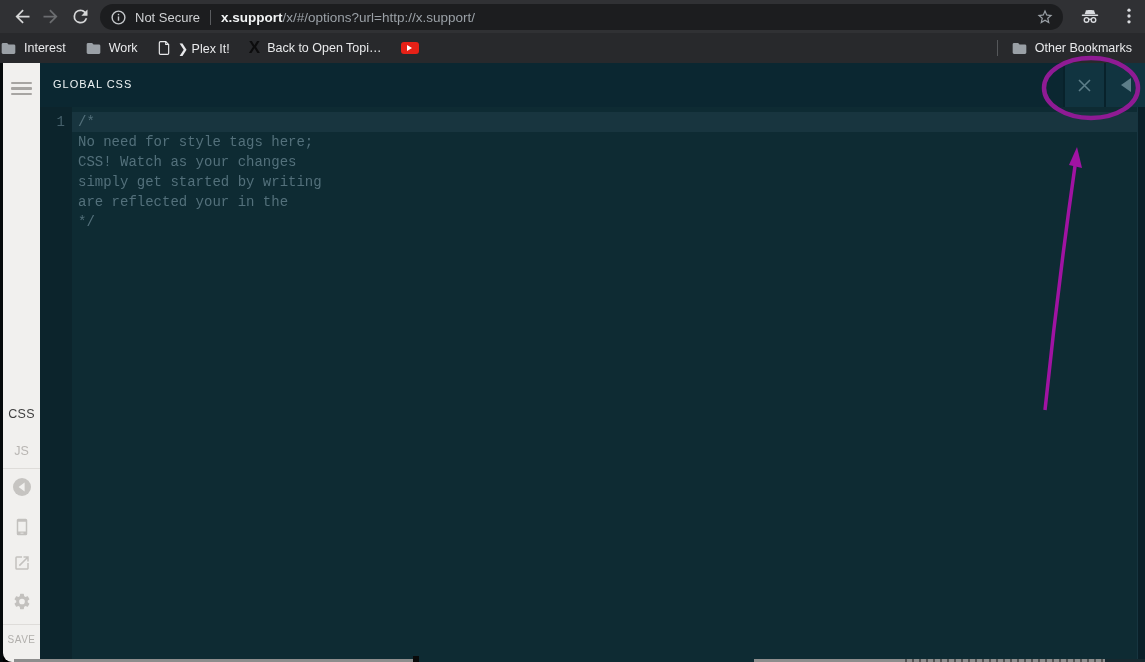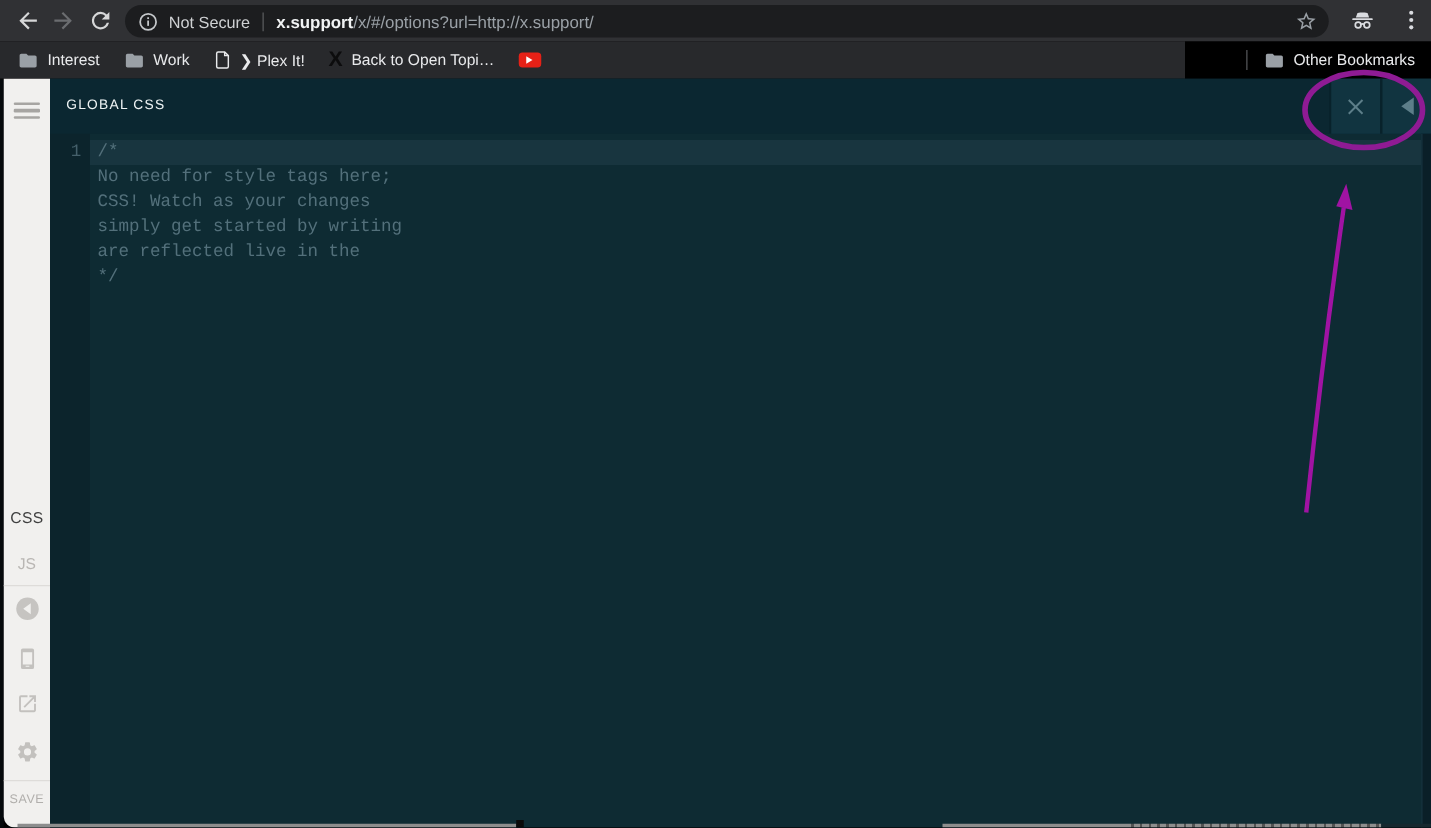--- a/index.html
+++ b/index.html
@@ -18,22 +18,22 @@
   .info-icon { margin-left:10px; flex:0 0 auto; }
   .not-secure { color:#cfd1d3; font-size:13px; margin-left:8px; white-space:nowrap; }
   .pill-sep { width:1px; height:15px; background:#5a5c5f; margin:0 10px; flex:0 0 auto; }
   .url-text { font-size:13.5px; color:#9aa0a6; white-space:nowrap; overflow:hidden; flex:1; }
   .url-domain { color:#f1f3f4; font-weight:bold; }
   .star-icon { margin-right:9px; flex:0 0 auto; }
   .incog-icon { position:absolute; left:1079px; top:5px; }
   .menu-dots { position:absolute; left:1119px; top:6px; }
 
   
-  .bookmarks { position:absolute; left:0; top:33px; width:948px; height:30px; background:#28292c;
-               display:flex; align-items:center; padding-left:14px; color:#e9eaec; font-size:12.5px; }
+  .bookmarks { position:absolute; left:0; top:33px; width:1145px; height:30px; background:#28292c;
+               display:flex; align-items:center; color:#e9eaec; font-size:12.5px; }
   .bm-item { display:flex; align-items:center; margin-right:19px; cursor:default; }
   .bm-item .bm-label { margin-left:7px; font-weight:500; white-space:nowrap; }
   .x-glyph { font-weight:900; font-size:17px; color:#0c0c0d; font-family:"Liberation Sans",sans-serif; }
   .yt-badge { width:18px; height:12px; background:#e62117; border-radius:3px;
               display:flex; align-items:center; justify-content:center; }
   .yt-play { width:0; height:0; border-top:3px solid transparent; border-bottom:3px solid transparent;
              border-left:5px solid #fff; }
   .bm-right { position:absolute; right:13px; top:33px; height:30px; display:flex; align-items:center; }
   .bm-sep { width:1px; height:16px; background:#55575a; margin-right:13px; }
 
@@ -216,21 +216,21 @@
     <div class="editor-body">
       <div class="active-line"></div>
       <div class="gutter">
         <div class="ln">1</div>
       </div>
       <div class="code">
         <div class="code-line">/*</div>
         <div class="code-line">No need for style tags here;</div>
         <div class="code-line">CSS! Watch as your changes</div>
         <div class="code-line">simply get started by writing</div>
-        <div class="code-line">are reflected live in the</div>
+        <div class="code-line">are reflected your in the</div>
         <div class="code-line">*/</div>
       </div>
     </div>
     <div class="right-strip"></div>
   </div>
 
   <div class="bs bs-gray1"></div>
   <div class="bs bs-black"></div>
   <div class="bs bs-gray2"></div>
   <div class="bs bs-ticks"></div>

